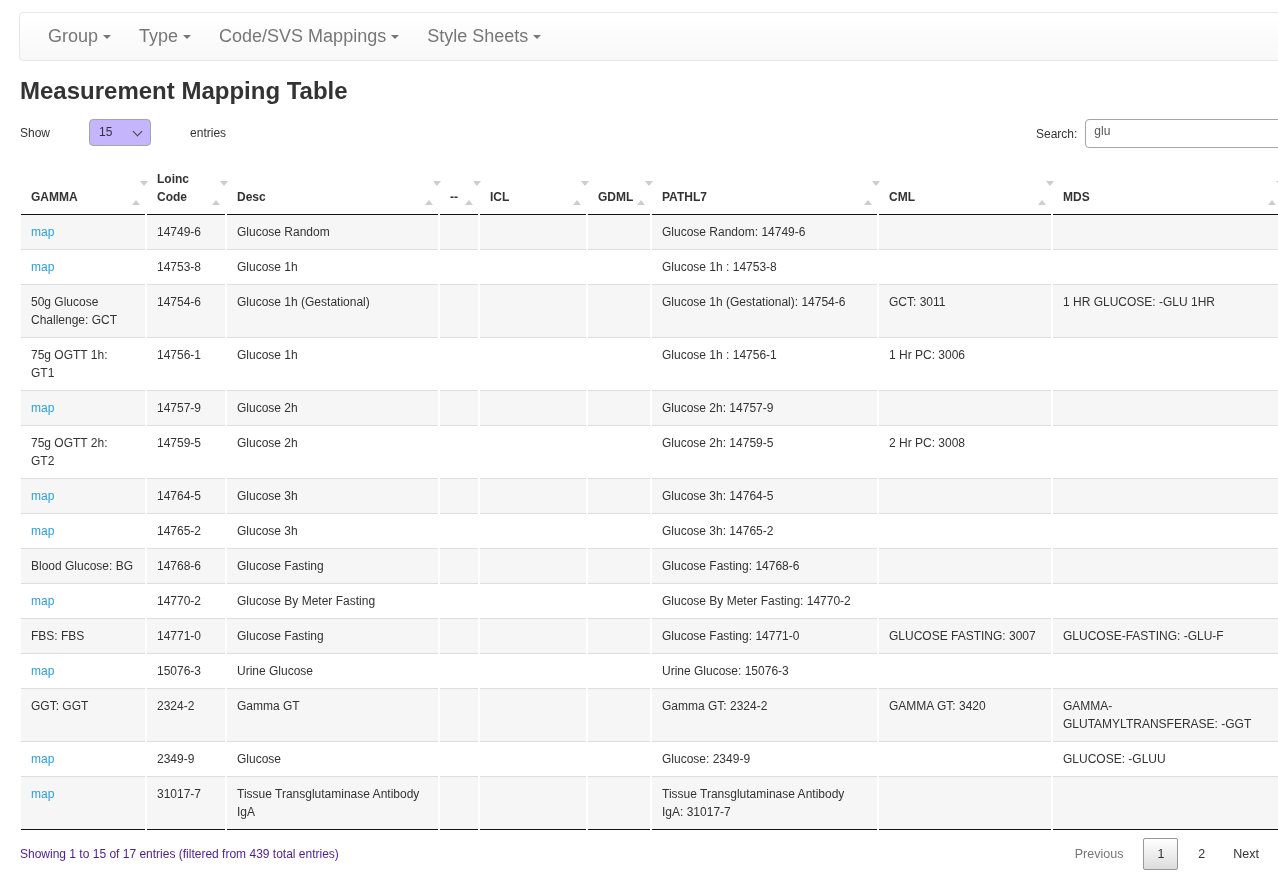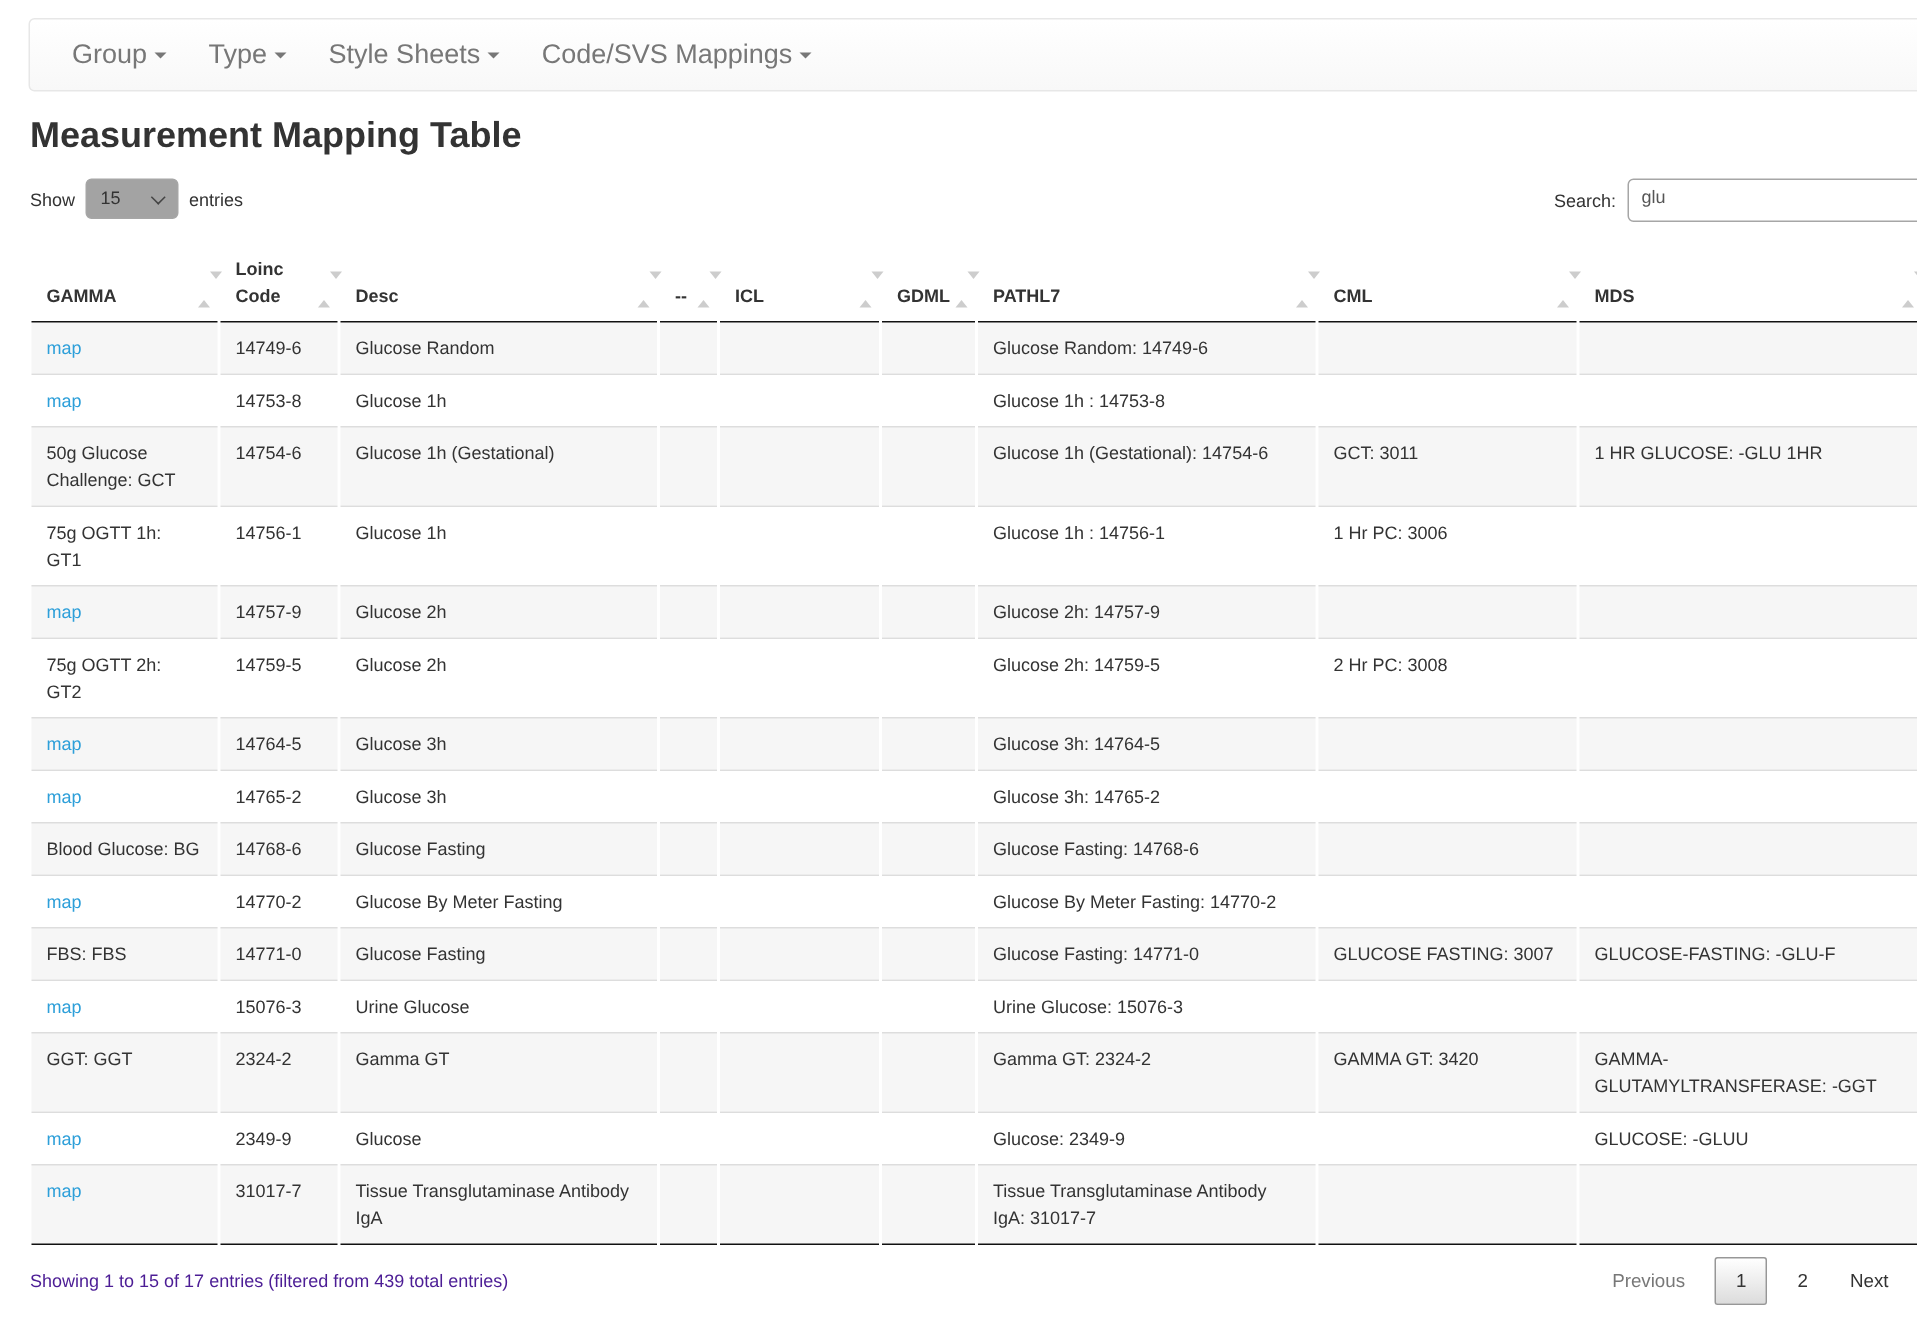--- a/index.html
+++ b/index.html
@@ -32,24 +32,24 @@
     display: inline-block; width: 0; height: 0; margin-left: 5px;
     border-left: 4px solid transparent; border-right: 4px solid transparent;
     border-top: 4px solid #777;
   }
   
   .page-title {
     margin: 16px 13px 0 20px; font-size: 24px; font-weight: bold; color: #333;
   }
   
   .controls { position: relative; margin: 14px 0 0 20px; width: 1253px; height: 29px; }
-  .length { display: flex; align-items: center; font-size: 12px; color: #333; }
+  .length { display: flex; align-items: center; font-size: 12px; color: #333; gap: 32px; }
   .selectbox {
     position: relative; display: inline-block; width: 62px; height: 27px;
-    border: 1px solid #a6a6a6; border-radius: 4px; background: #a3a3a3;
+    border: 1px solid #a6a6a6; border-radius: 4px; background: #c4b5fd;
     margin: 0 7px; cursor: pointer;
   }
   .sel-val { position: absolute; left: 9px; top: 5px; font-size: 12px; color: #333; }
   .chev {
     position: absolute; right: 9px; top: 8px; width: 7px; height: 7px;
     border-right: 1.5px solid #444; border-bottom: 1.5px solid #444;
     transform: rotate(45deg);
   }
   .filter { position: absolute; left: 1016px; top: 0; display: flex; align-items: center; }
   .filter label { font-size: 12px; color: #333; margin-right: 8px; }
@@ -114,25 +114,25 @@
   <nav class="nav-menu">
       <span class="nav-item">
         <span>Group</span>
         <span class="caret"></span>
       </span>
       <span class="nav-item">
         <span>Type</span>
         <span class="caret"></span>
       </span>
       <span class="nav-item">
-        <span>Style Sheets</span>
+        <span>Code/SVS Mappings</span>
         <span class="caret"></span>
       </span>
       <span class="nav-item">
-        <span>Code/SVS Mappings</span>
+        <span>Style Sheets</span>
         <span class="caret"></span>
       </span>
     </nav>
 </div>
 
 <h1 class="page-title">Measurement Mapping Table</h1>
 
 <div class="controls">
   <div class="length">
     <span>Show</span>

